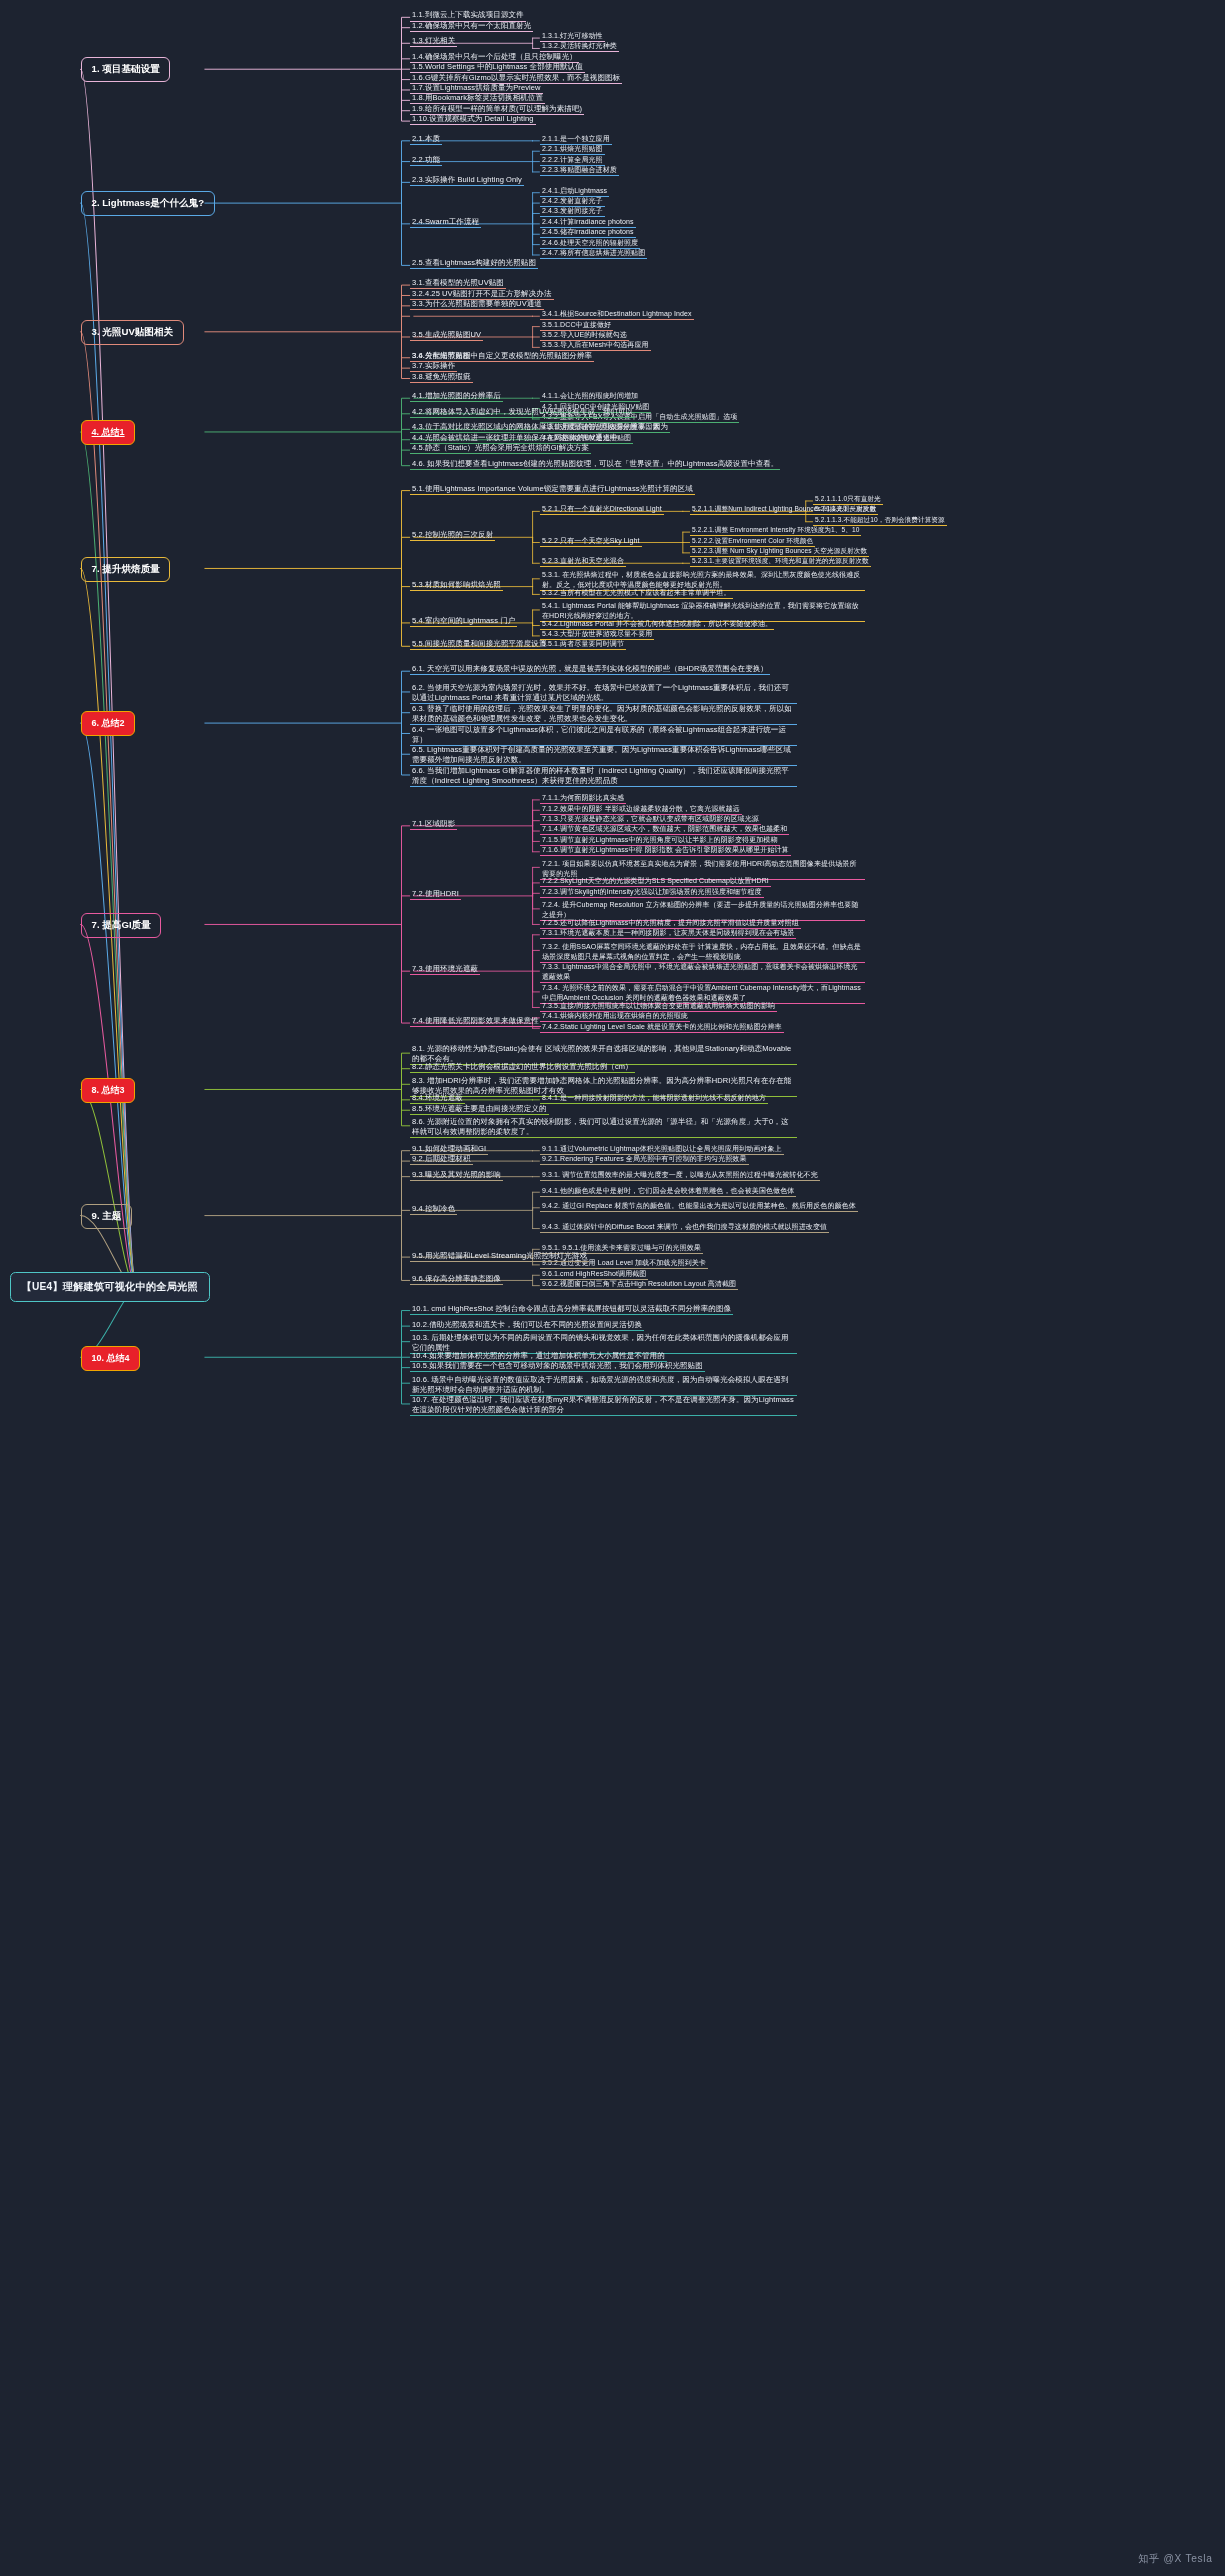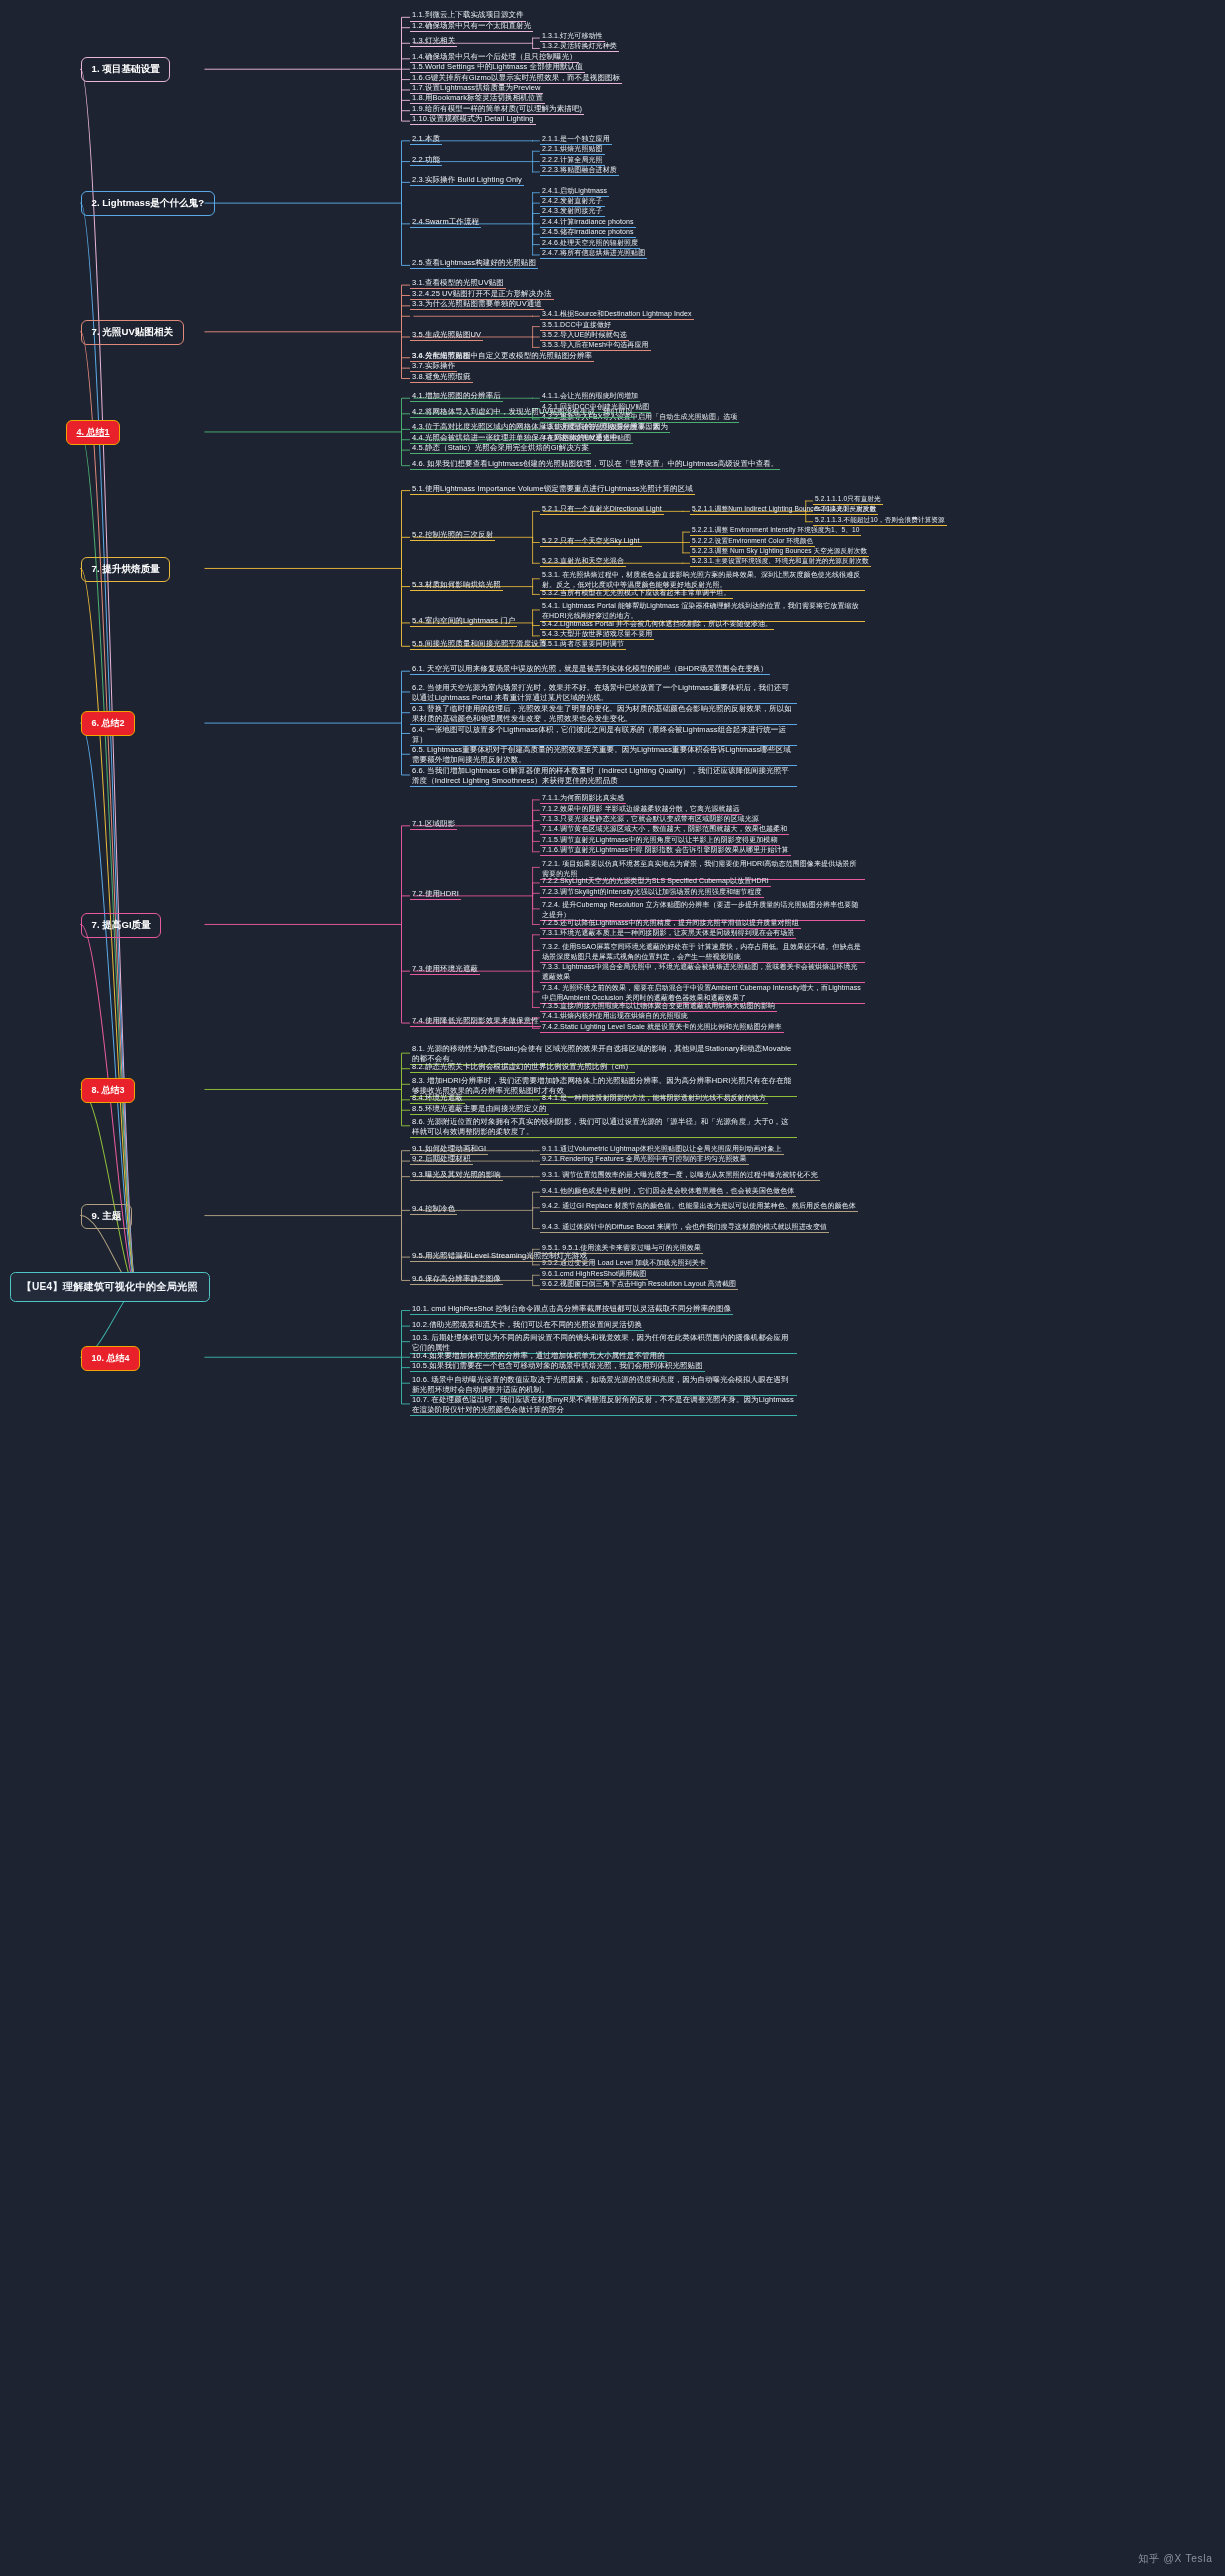--- a/index.html
+++ b/index.html
@@ -111,33 +111,33 @@
       <div class="leafwrap" style="left: 410px; top: 296px;"><span class="leaf" style="font-size: 7.5px;">3.3.为什么光照贴图需要单独的UV通道<span class="u" style="background: rgb(224, 138, 122);"></span></span></div>
       <div class="leafwrap" style="left: 540px; top: 306px;"><span class="leaf" style="font-size: 7px;">3.4.1.根据Source和Destination Lightmap Index<span class="u" style="background: rgb(224, 138, 122);"></span></span></div>
       <div class="leafwrap" style="left: 410px; top: 306px;"><span class="leaf" style="font-size: 7.5px; margin-top: 44px;">3.4.分配光照贴图<span class="u" style="background: rgb(224, 138, 122);"></span></span></div>
       <div class="leafwrap" style="left: 540px; top: 317px;"><span class="leaf" style="font-size: 7px;">3.5.1.DCC中直接做好<span class="u" style="background: rgb(224, 138, 122);"></span></span></div>
       <div class="leafwrap" style="left: 540px; top: 327px;"><span class="leaf" style="font-size: 7px;">3.5.2.导入UE的时候就勾选<span class="u" style="background: rgb(224, 138, 122);"></span></span></div>
       <div class="leafwrap" style="left: 540px; top: 337px;"><span class="leaf" style="font-size: 7px;">3.5.3.导入后在Mesh中勾选再应用<span class="u" style="background: rgb(224, 138, 122);"></span></span></div>
       <div class="leafwrap" style="left: 410px; top: 327px;"><span class="leaf" style="font-size: 7.5px;">3.5.生成光照贴图UV<span class="u" style="background: rgb(224, 138, 122);"></span></span></div>
       <div class="leafwrap" style="left: 410px; top: 348px;"><span class="leaf" style="font-size: 7.5px;">3.6.关卡细节面板中自定义更改模型的光照贴图分辨率<span class="u" style="background: rgb(224, 138, 122);"></span></span></div>
       <div class="leafwrap" style="left: 410px; top: 358px;"><span class="leaf" style="font-size: 7.5px;">3.7.实际操作<span class="u" style="background: rgb(224, 138, 122);"></span></span></div>
       <div class="leafwrap" style="left: 410px; top: 369px;"><span class="leaf" style="font-size: 7.5px;">3.8.避免光照瑕疵<span class="u" style="background: rgb(224, 138, 122);"></span></span></div>
-      <div class="boxnode" style="left: 81px; top: 320px; border-color: rgb(224, 138, 122); color: rgb(255, 255, 255); background: transparent;">7. 光照UV贴图相关</div>
+      <div class="boxnode" style="left: 81px; top: 320px; border-color: rgb(224, 138, 122); color: rgb(255, 255, 255); background: transparent;">3. 光照UV贴图相关</div>
       <div class="leafwrap" style="left: 540px; top: 388px;"><span class="leaf" style="font-size: 7px;">4.1.1.会让光照的瑕疵时间增加<span class="u" style="background: rgb(76, 175, 114);"></span></span></div>
       <div class="leafwrap" style="left: 410px; top: 388px;"><span class="leaf" style="font-size: 7.5px;">4.1.增加光照图的分辨率后<span class="u" style="background: rgb(76, 175, 114);"></span></span></div>
       <div class="leafwrap" style="left: 540px; top: 399px;"><span class="leaf" style="font-size: 7px;">4.2.1.回到DCC中创建光照UV贴图<span class="u" style="background: rgb(76, 175, 114);"></span></span></div>
       <div class="leafwrap" style="left: 540px; top: 409px;"><span class="leaf" style="font-size: 7px;">4.2.2.重新导入FBX导入设置中启用「自动生成光照贴图」选项<span class="u" style="background: rgb(76, 175, 114);"></span></span></div>
       <div class="leafwrap" style="left: 410px; top: 404px;"><span class="leaf" style="font-size: 7.5px;">4.2.将网格体导入到虚幻中，发现光照UV贴图没有生成，我们可以<span class="u" style="background: rgb(76, 175, 114);"></span></span></div>
       <div class="leafwrap" style="left: 540px; top: 419px;"><span class="leaf" style="font-size: 7px;">4.3.1.这就是改善光照效果的重要因素<span class="u" style="background: rgb(76, 175, 114);"></span></span></div>
       <div class="leafwrap" style="left: 410px; top: 419px;"><span class="leaf" style="font-size: 7.5px;">4.3.位于高对比度光照区域内的网格体应该使用更高的光照贴图分辨率，因为<span class="u" style="background: rgb(76, 175, 114);"></span></span></div>
       <div class="leafwrap" style="left: 540px; top: 430px;"><span class="leaf" style="font-size: 7px;">4.4.1.这张纹理就是光照贴图<span class="u" style="background: rgb(76, 175, 114);"></span></span></div>
       <div class="leafwrap" style="left: 410px; top: 430px;"><span class="leaf" style="font-size: 7.5px;">4.4.光照会被烘焙进一张纹理并单独保存在网格体的UV通道中<span class="u" style="background: rgb(76, 175, 114);"></span></span></div>
       <div class="leafwrap" style="left: 410px; top: 440px;"><span class="leaf" style="font-size: 7.5px;">4.5.静态（Static）光照会采用完全烘焙的GI解决方案<span class="u" style="background: rgb(76, 175, 114);"></span></span></div>
       <div class="leafwrap" style="left: 410px; top: 456px;"><span class="leaf" style="max-width: 383px; white-space: normal; font-size: 7.5px;">4.6. 如果我们想要查看Lightmass创建的光照贴图纹理，可以在「世界设置」中的Lightmass高级设置中查看。<span class="u" style="background: rgb(76, 175, 114);"></span></span></div>
-      <div class="boxnode summary" style="left: 66px; top: 420px; border-color: rgb(240, 165, 0); color: rgb(255, 255, 255); text-decoration: underline;">4. 总结1</div>
+      <div class="boxnode summary" style="left: 81px; top: 420px; border-color: rgb(240, 165, 0); color: rgb(255, 255, 255); text-decoration: underline;">4. 总结1</div>
       <div class="leafwrap" style="left: 410px; top: 481px;"><span class="leaf" style="font-size: 7.5px;">5.1.使用Lightmass Importance Volume锁定需要重点进行Lightmass光照计算的区域<span class="u" style="background: rgb(232, 185, 58);"></span></span></div>
       <div class="leafwrap" style="left: 813px; top: 491px;"><span class="leaf" style="font-size: 6.6px;">5.2.1.1.1.0只有直射光<span class="u" style="background: rgb(232, 185, 58);"></span></span></div>
       <div class="leafwrap" style="left: 813px; top: 501px;"><span class="leaf" style="font-size: 6.6px;">5.2.1.1.2.1 一次反射<span class="u" style="background: rgb(232, 185, 58);"></span></span></div>
       <div class="leafwrap" style="left: 813px; top: 512px;"><span class="leaf" style="font-size: 6.6px;">5.2.1.1.3.不能超过10，否则会浪费计算资源<span class="u" style="background: rgb(232, 185, 58);"></span></span></div>
       <div class="leafwrap" style="left: 690px; top: 501px;"><span class="leaf" style="font-size: 6.6px;">5.2.1.1.调整Num Indirect Lighting Bounces 间接光照反射次数<span class="u" style="background: rgb(232, 185, 58);"></span></span></div>
       <div class="leafwrap" style="left: 540px; top: 501px;"><span class="leaf" style="font-size: 7px;">5.2.1.只有一个直射光Directional Light<span class="u" style="background: rgb(232, 185, 58);"></span></span></div>
       <div class="leafwrap" style="left: 690px; top: 522px;"><span class="leaf" style="font-size: 6.6px;">5.2.2.1.调整 Environment Intensity 环境强度为1、5、10<span class="u" style="background: rgb(232, 185, 58);"></span></span></div>
       <div class="leafwrap" style="left: 690px; top: 533px;"><span class="leaf" style="font-size: 6.6px;">5.2.2.2.设置Environment Color 环境颜色<span class="u" style="background: rgb(232, 185, 58);"></span></span></div>
       <div class="leafwrap" style="left: 690px; top: 543px;"><span class="leaf" style="font-size: 6.6px;">5.2.2.3.调整 Num Sky Lighting Bounces 天空光源反射次数<span class="u" style="background: rgb(232, 185, 58);"></span></span></div>
       <div class="leafwrap" style="left: 540px; top: 533px;"><span class="leaf" style="font-size: 7px;">5.2.2.只有一个天空光Sky Light<span class="u" style="background: rgb(232, 185, 58);"></span></span></div>

